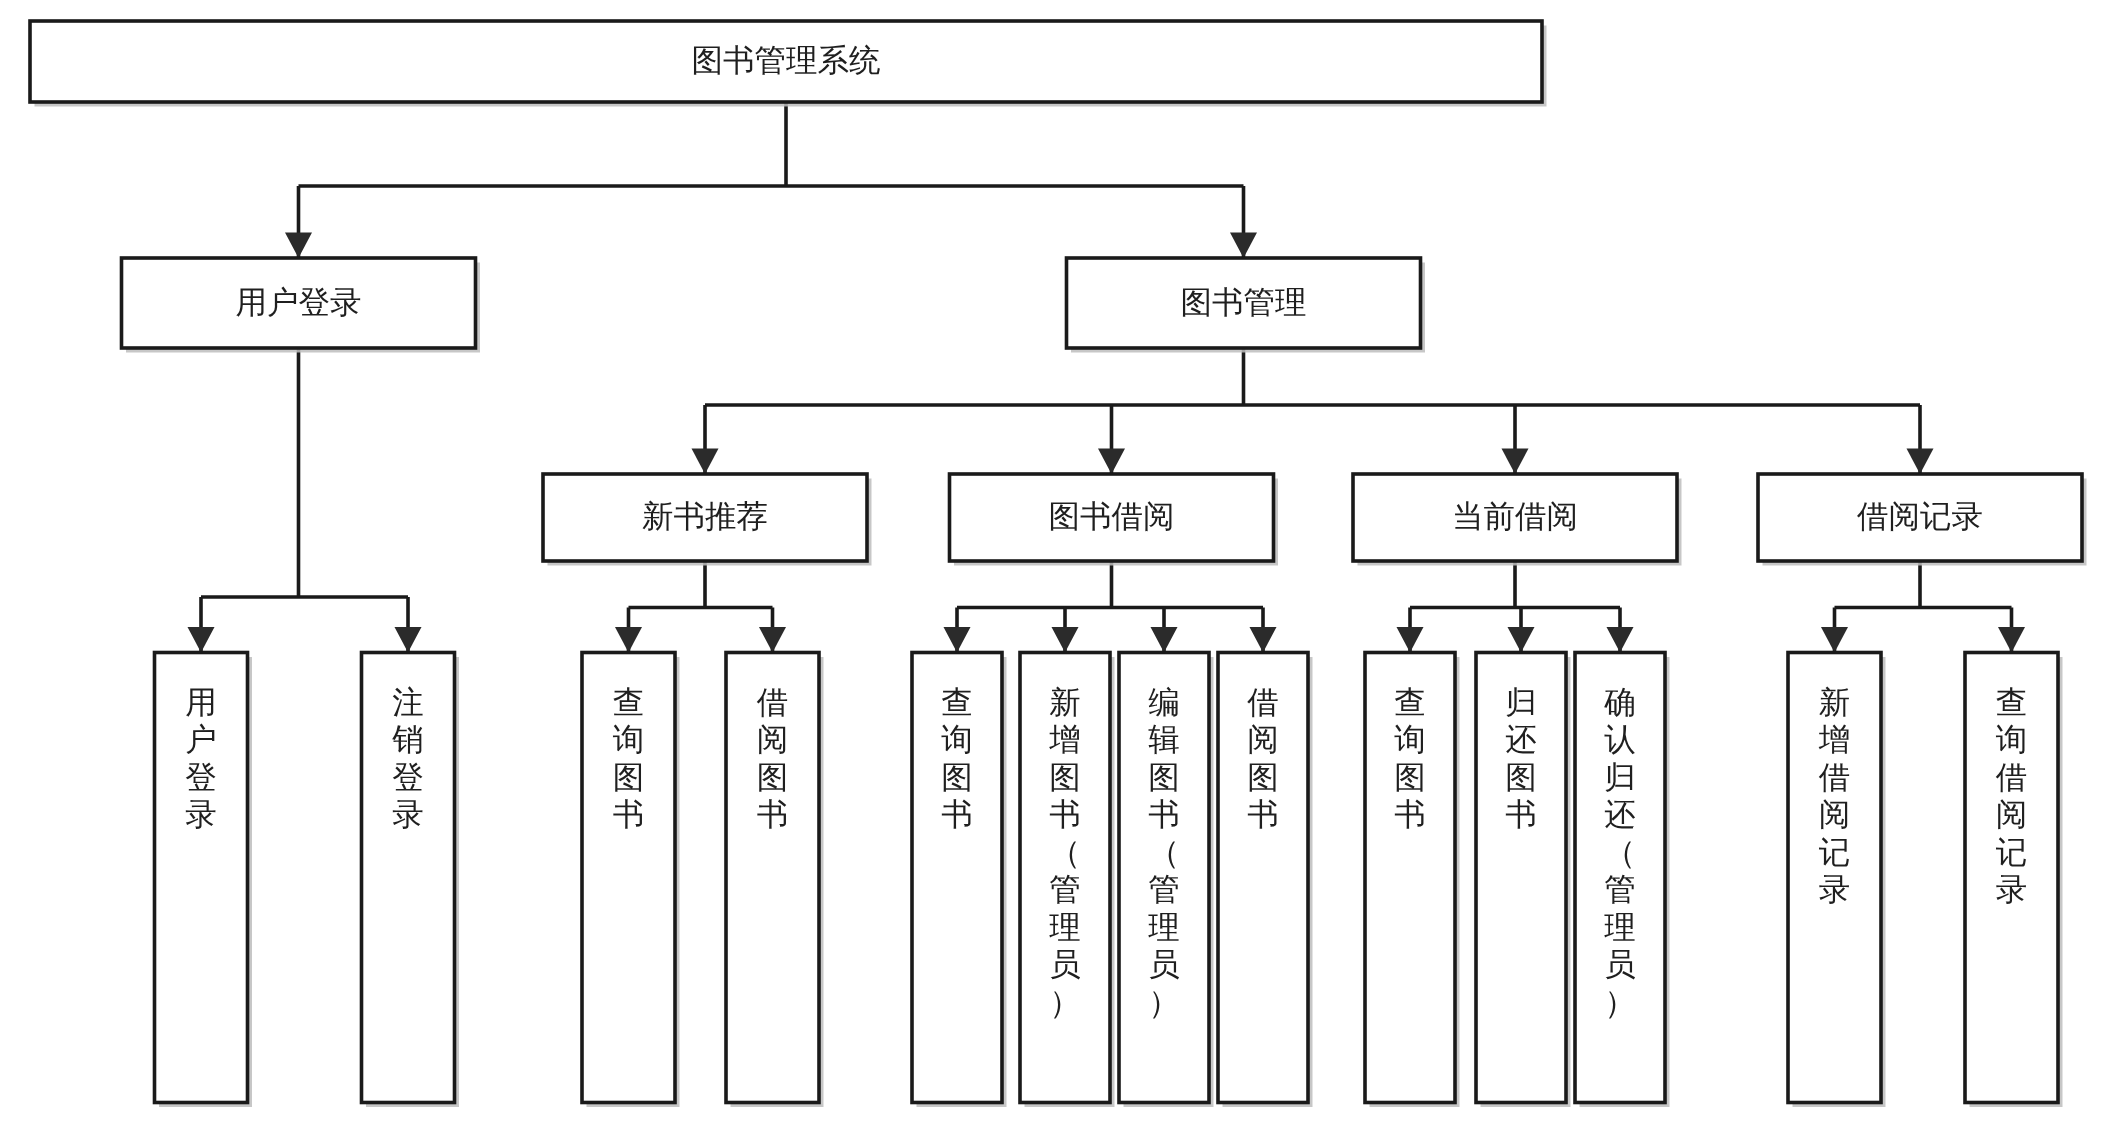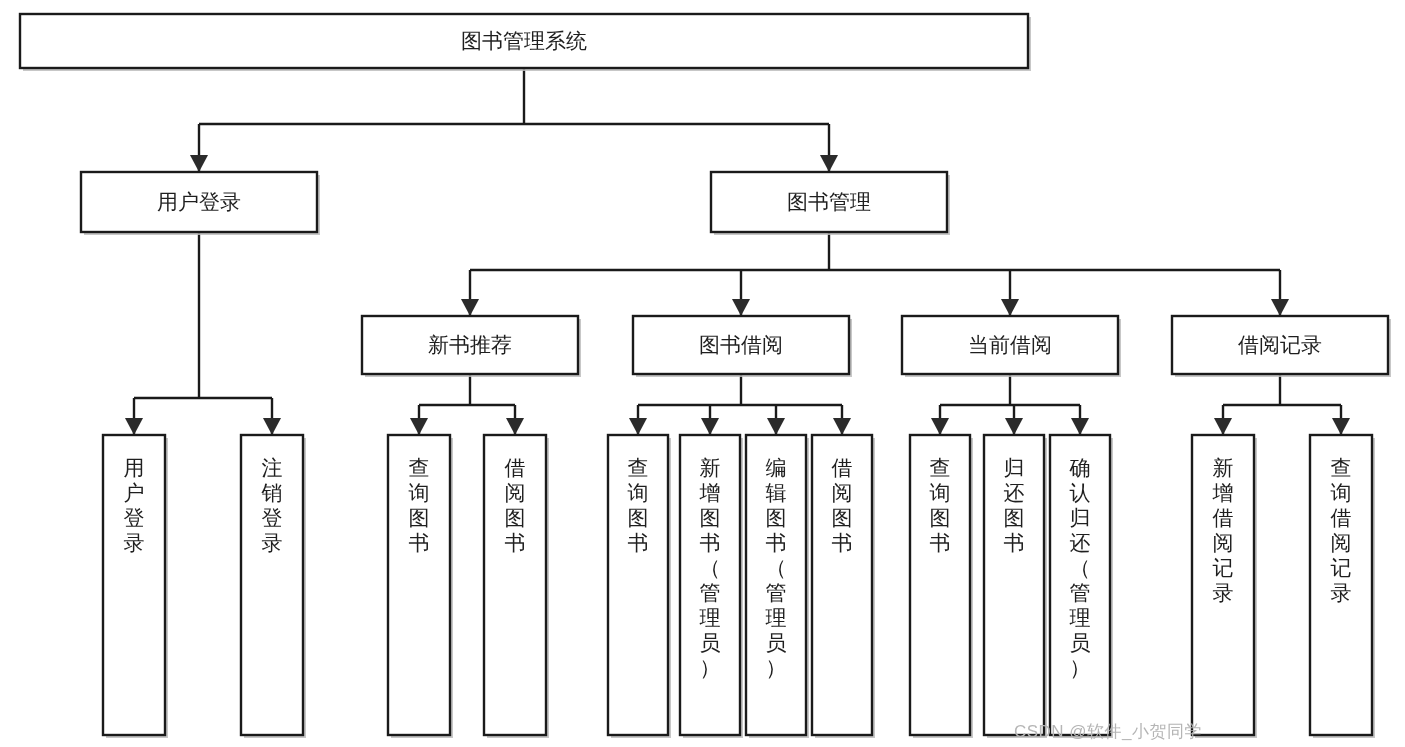--- a/index.html
+++ b/index.html
@@ -241,14 +241,13 @@
           <rect class="node-box" x="1192" y="435" width="62" height="300"></rect>
           <text class="node-label-vert" x="1223" y="0"><tspan x="1223" y="475">新</tspan><tspan x="1223" y="500">增</tspan><tspan x="1223" y="525">借</tspan><tspan x="1223" y="550">阅</tspan><tspan x="1223" y="575">记</tspan><tspan x="1223" y="600">录</tspan></text>
         </g>
         <g>
           <rect class="node-box-shadow" x="1313" y="438" width="62" height="300"></rect>
           <rect class="node-box" x="1310" y="435" width="62" height="300"></rect>
           <text class="node-label-vert" x="1341" y="0"><tspan x="1341" y="475">查</tspan><tspan x="1341" y="500">询</tspan><tspan x="1341" y="525">借</tspan><tspan x="1341" y="550">阅</tspan><tspan x="1341" y="575">记</tspan><tspan x="1341" y="600">录</tspan></text>
         </g>
       </g>
   </svg>
-  <div class="watermark">CSDN @软件_小贺同学</div>
 </div>
 
 </body></html>

